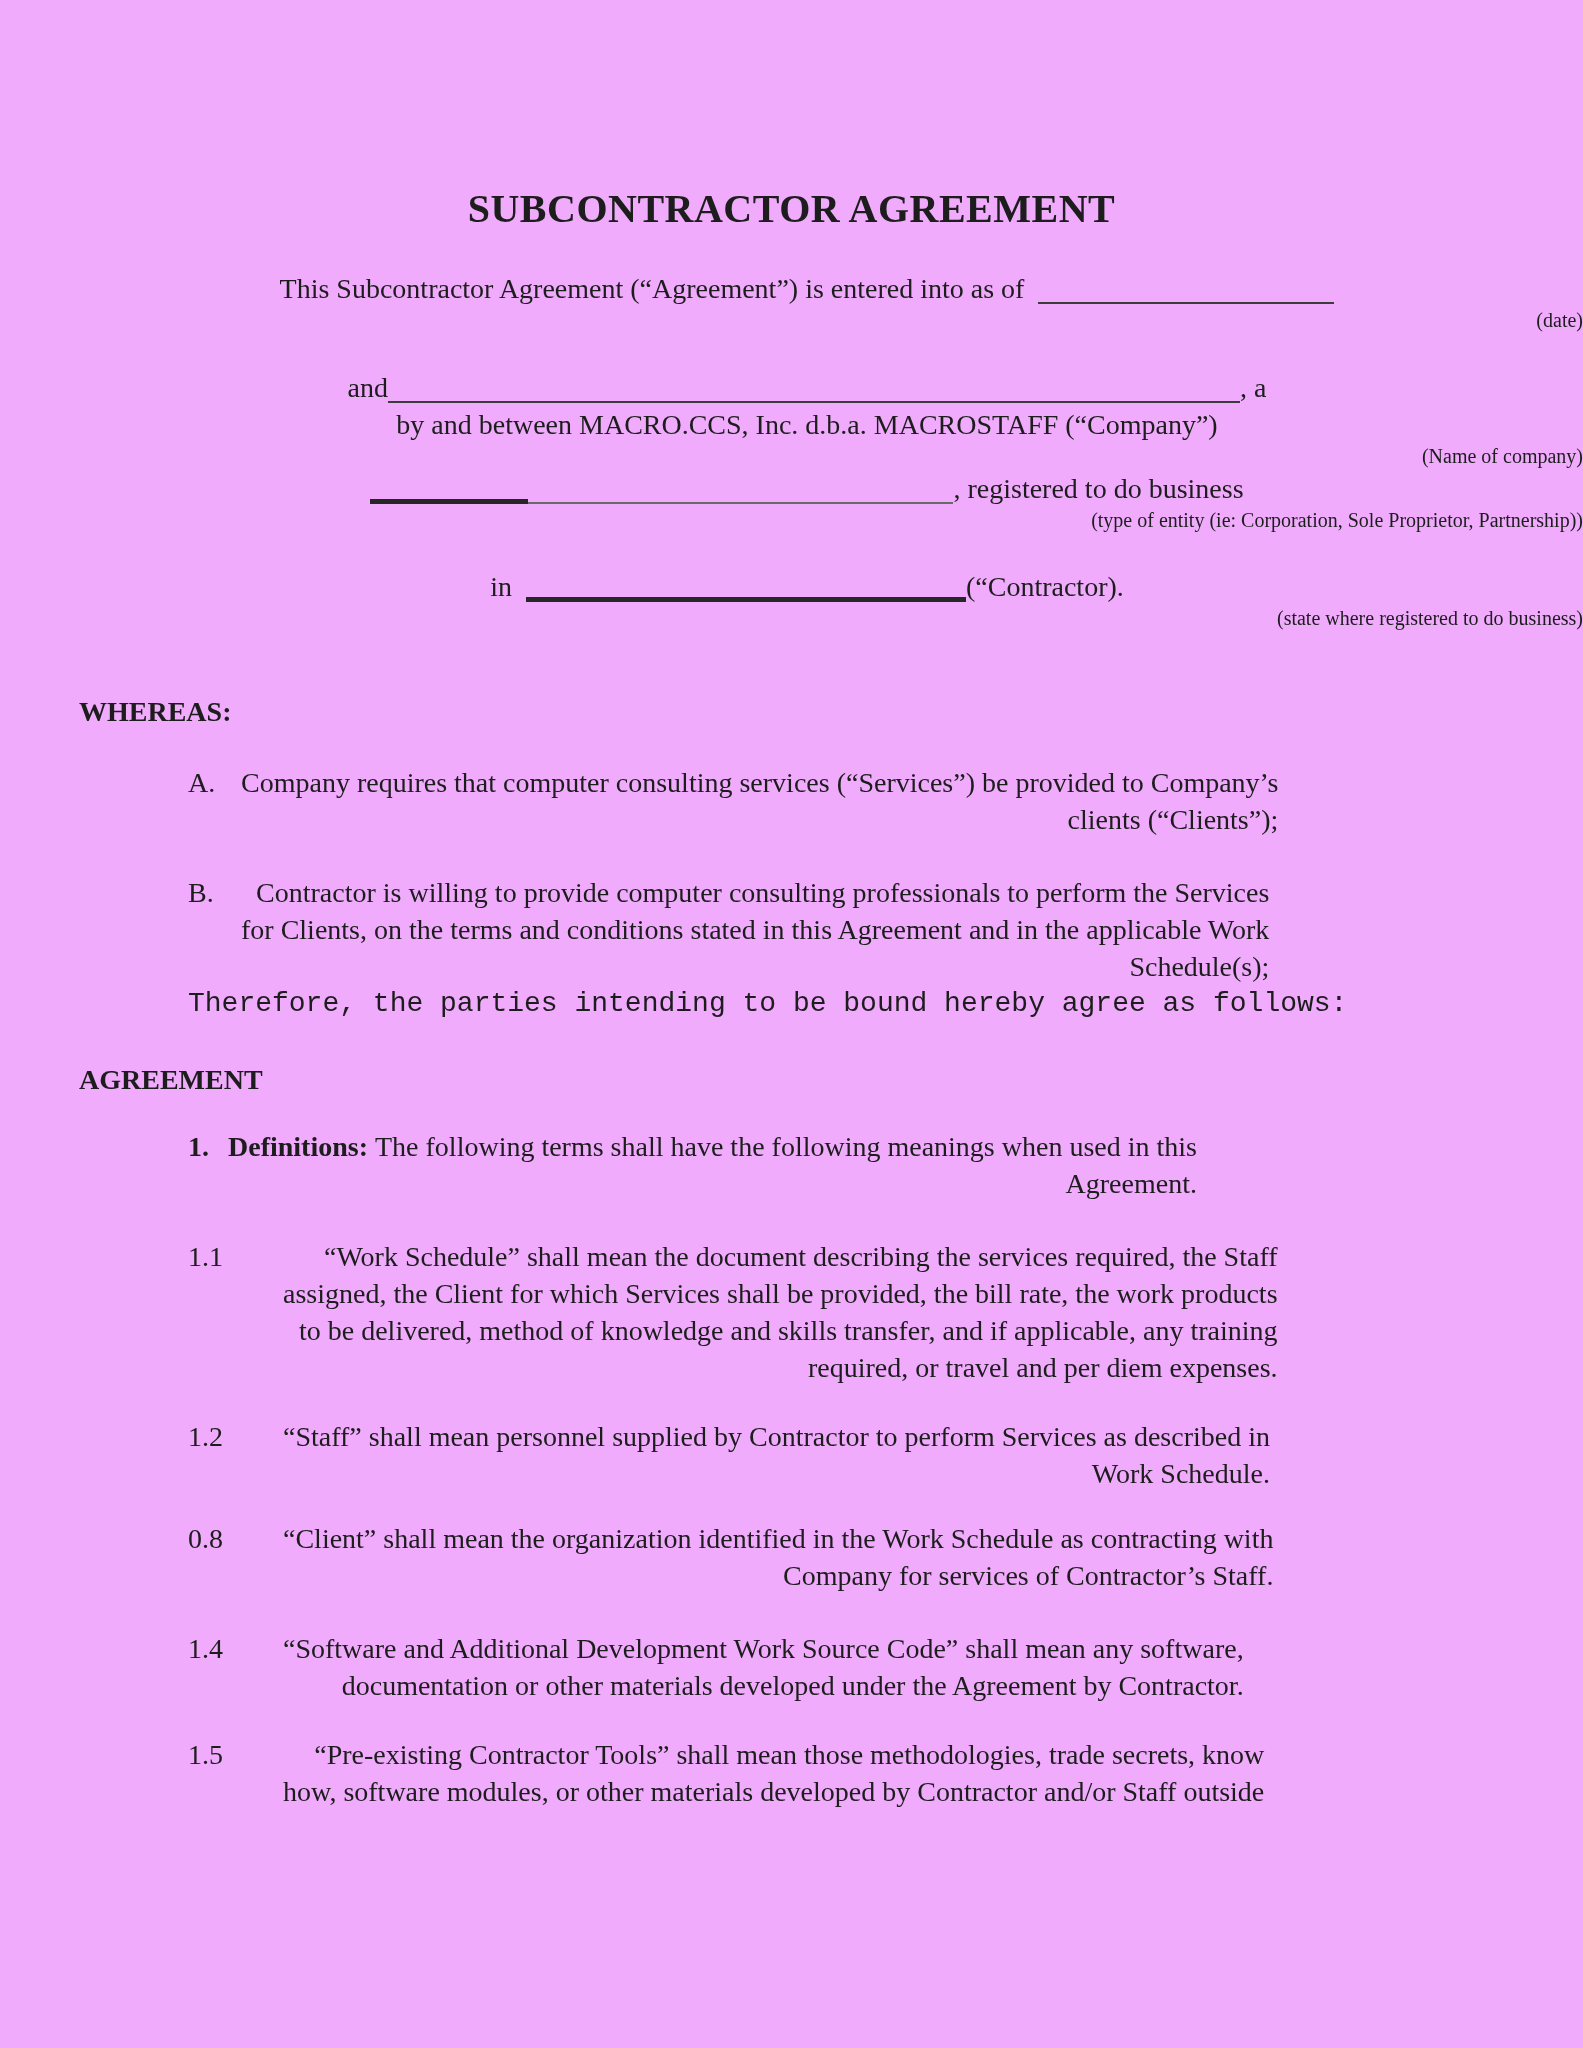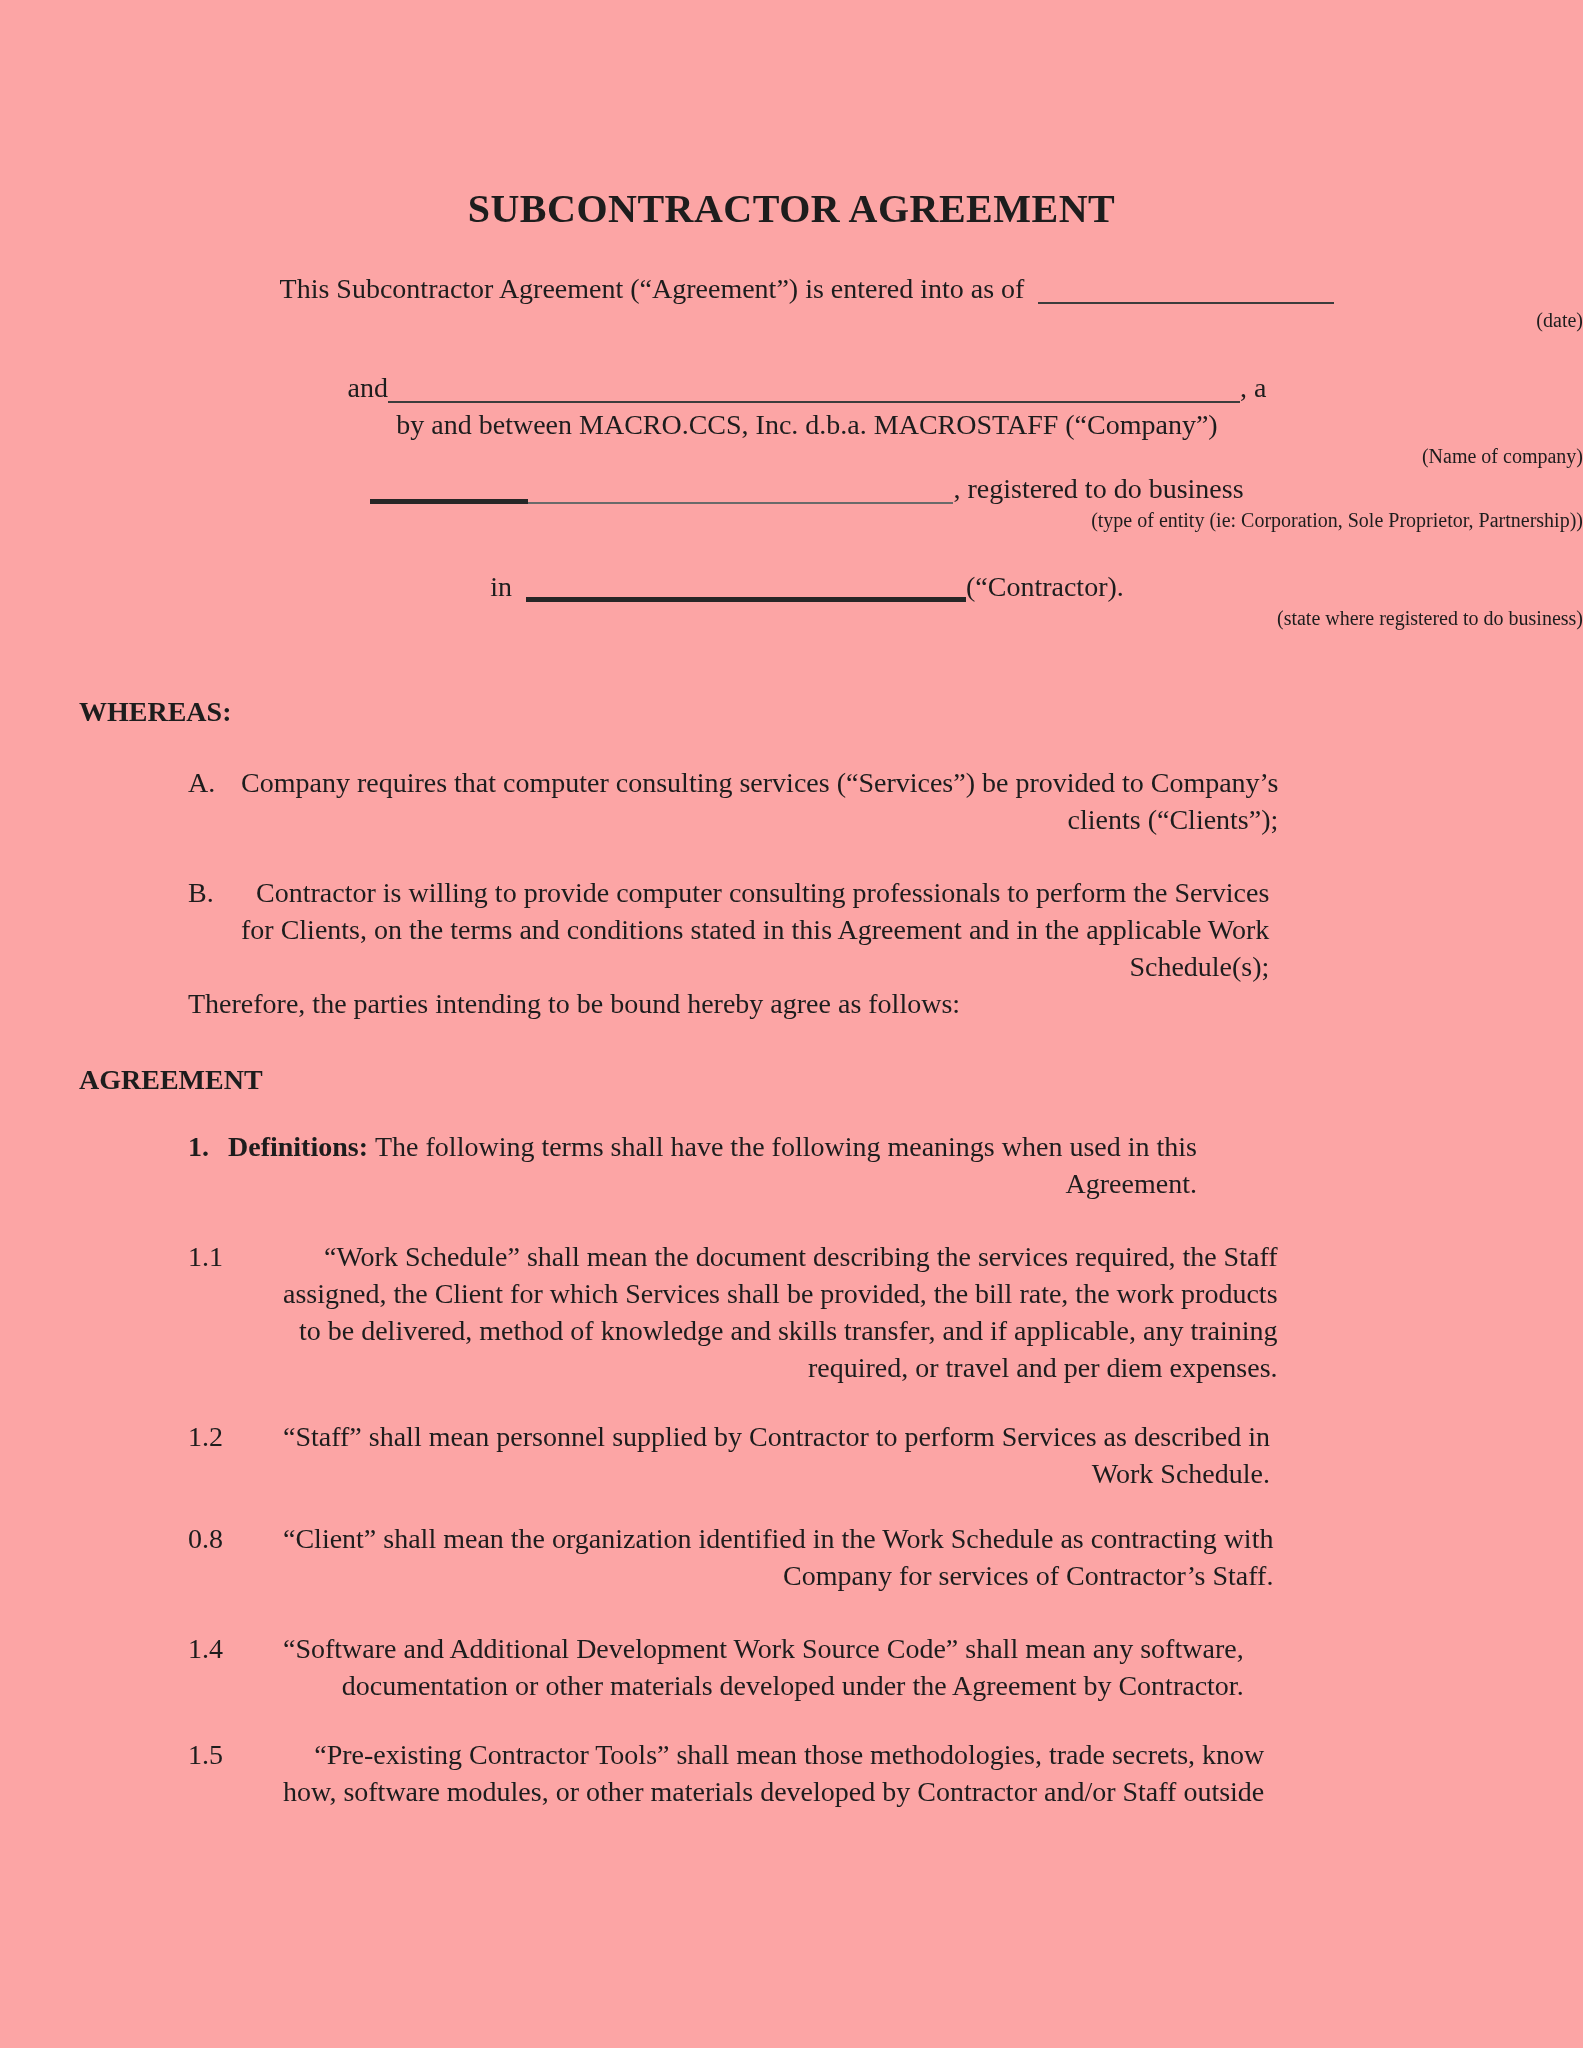--- a/index.html
+++ b/index.html
@@ -1,19 +1,19 @@
 <!DOCTYPE html>
 <html><head>
 <meta charset="utf-8">
 <style>
   html,body{margin:0;padding:0;background:#ffffff;}
   .page{
     position:relative;
     width:1583px;height:2048px;
-    background:#fca5a5;
+    background:#f0abfc;
     font-family:"Liberation Serif","DejaVu Serif",serif;
     font-size:28px;line-height:37px;color:#1d1d1d;
     overflow:hidden;
   }
   .title{
     margin:188px 0 0 0;
     font-size:40px;line-height:42px;font-weight:bold;
     text-align:center;letter-spacing:0.5px;
   }
   .intro{text-align:center;}
@@ -27,21 +27,21 @@
     display:inline-block;height:30px;
     border-bottom:2px solid #3c3c3c;
     vertical-align:-6px;
   }
   .blank.thick{border-bottom-width:5px;border-bottom-color:#262626;}
   .blank.light{border-bottom-color:#6a6a6a;}
   .w296{width:296px;} .w852{width:852px;} .w158{width:158px;}
   .w425{width:425px;} .w440{width:440px;}
   .ml{margin-left:14px;}
   .heading{font-weight:bold;padding-left:79px;}
-  .plain{margin:0;padding-left:188px;}
+  .plain{margin:0;padding-left:188px;font-family:Liberation Mono, monospace;}
   .item{display:flex;padding-left:188px;align-items:flex-start;}
   .item .num{flex-shrink:0;}
   .recital .num{width:53px;}
   .term .num{width:95px;}
   .defs .num{width:40px;font-weight:bold;}
   .item .body{white-space:pre-line;text-align:right;}
   .defs .body{white-space:pre-line;}
   .defs b{font-weight:bold;}
 </style>
 </head>

